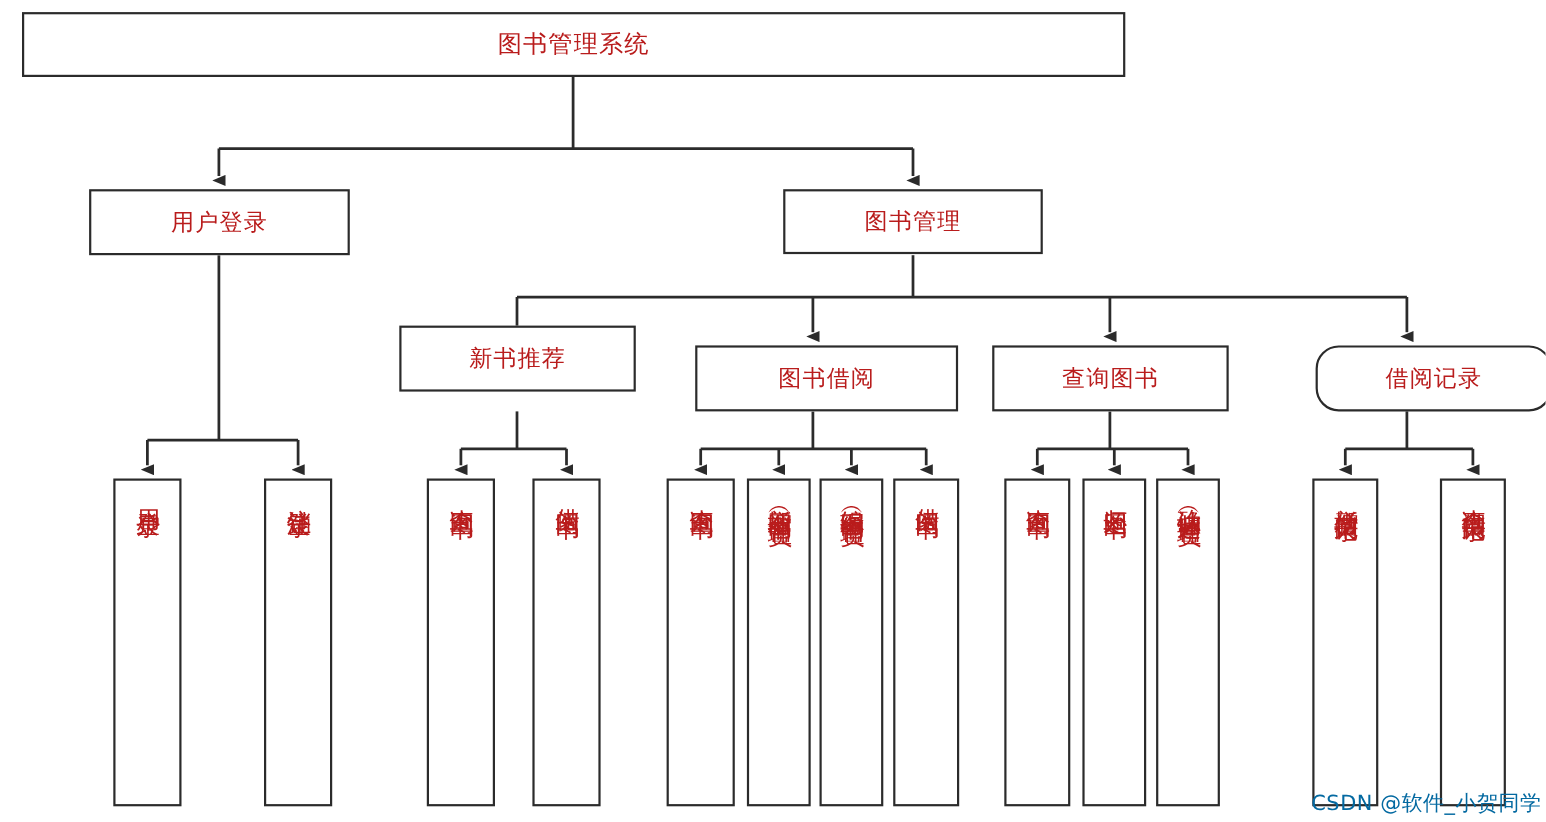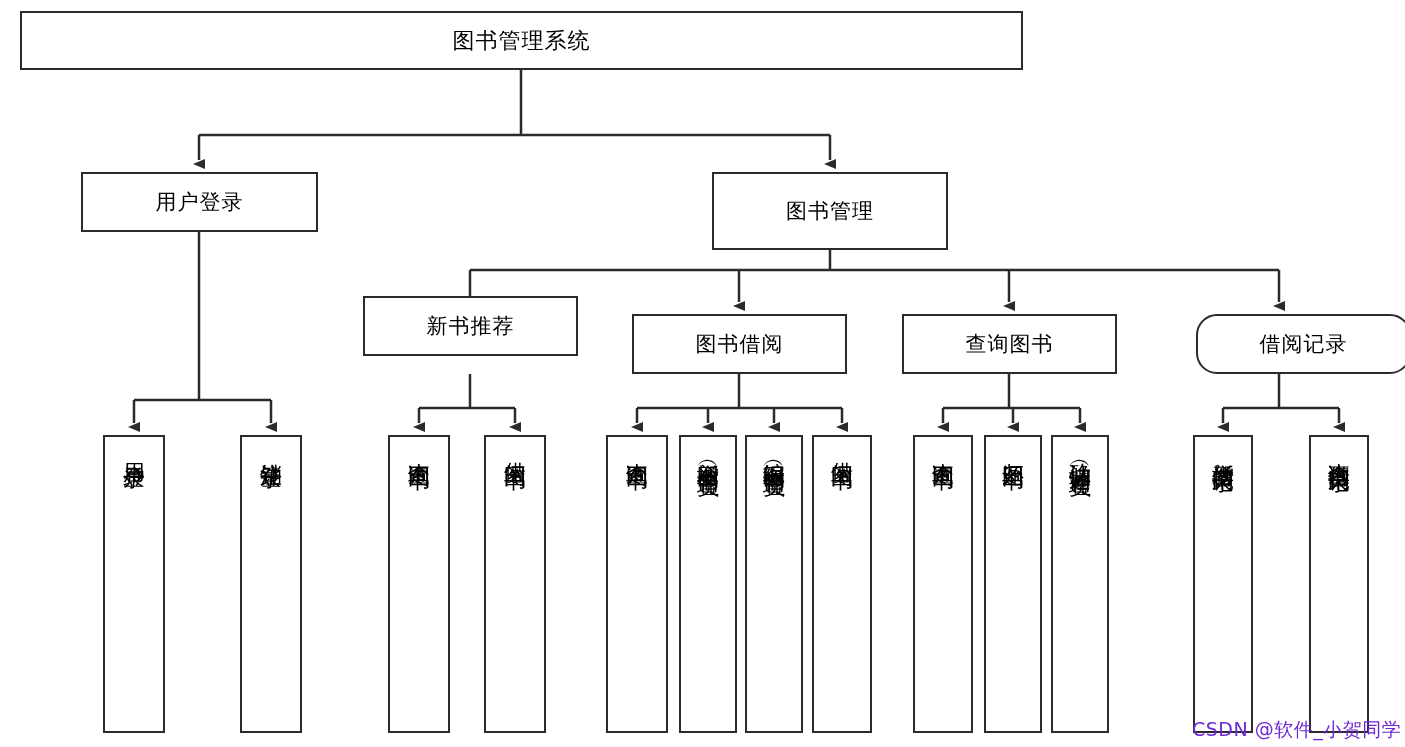--- a/index.html
+++ b/index.html
@@ -13,21 +13,21 @@
   #diagram{position:relative;width:1405px;height:747px;}
   svg#wires{position:absolute;left:0;top:0;width:1405px;height:747px;}
   .node{
     position:absolute;
     box-sizing:border-box;
     background:#ffffff;
     border:2.5px solid #2b2b2b;
     display:flex;
     align-items:center;
     justify-content:center;
-    color:#000000;
+    color:#b91c1c;
   }
   .node.h{ }
   .node.h .lbl{
     font-size:21px;
     letter-spacing:1px;
     line-height:1;
     white-space:nowrap;
   }
   .node.v{
     align-items:flex-start;
@@ -39,21 +39,21 @@
     text-orientation:upright;
     font-size:22px;
     line-height:1.18;
     letter-spacing:2px;
     white-space:nowrap;
     text-align:center;
   }
   #root .lbl{font-size:22px;}
   .watermark{
     position:absolute;
-    color:#6d28d9;
+    color:#0369a1;
     font-size:19px;
     white-space:nowrap;
     letter-spacing:0.5px;
     pointer-events:none;
   }
 </style>
 </head>
 <body>
 
 <div id="diagram">
@@ -109,29 +109,29 @@
   </svg>
 
   <div class="node h" id="root" style="left:20px;top:11px;width:1003px;height:59px;">
     <span class="lbl">图书管理系统</span>
   </div>
 
   <div class="node h" style="left:81px;top:172px;width:237px;height:60px;">
     <span class="lbl">用户登录</span>
   </div>
 
-  <div class="node h" style="left:712px;top:172px;width:236px;height:78px;">
+  <div class="node h" style="left:712px;top:172px;width:236px;height:59px;">
     <span class="lbl">图书管理</span>
   </div>
 
   <div class="node h" style="left:363px;top:296px;width:215px;height:60px;">
     <span class="lbl">新书推荐</span>
   </div>
 
-  <div class="node h" style="left:632px;top:314px;width:215px;height:60px;">
+  <div class="node h" style="left:632px;top:314px;width:239px;height:60px;">
     <span class="lbl">图书借阅</span>
   </div>
 
   <div class="node h" style="left:902px;top:314px;width:215px;height:60px;">
     <span class="lbl">查询图书</span>
   </div>
 
   <div class="node h" style="left:1196px;top:314px;width:215px;height:60px;border-radius:21px;">
     <span class="lbl">借阅记录</span>
   </div>

